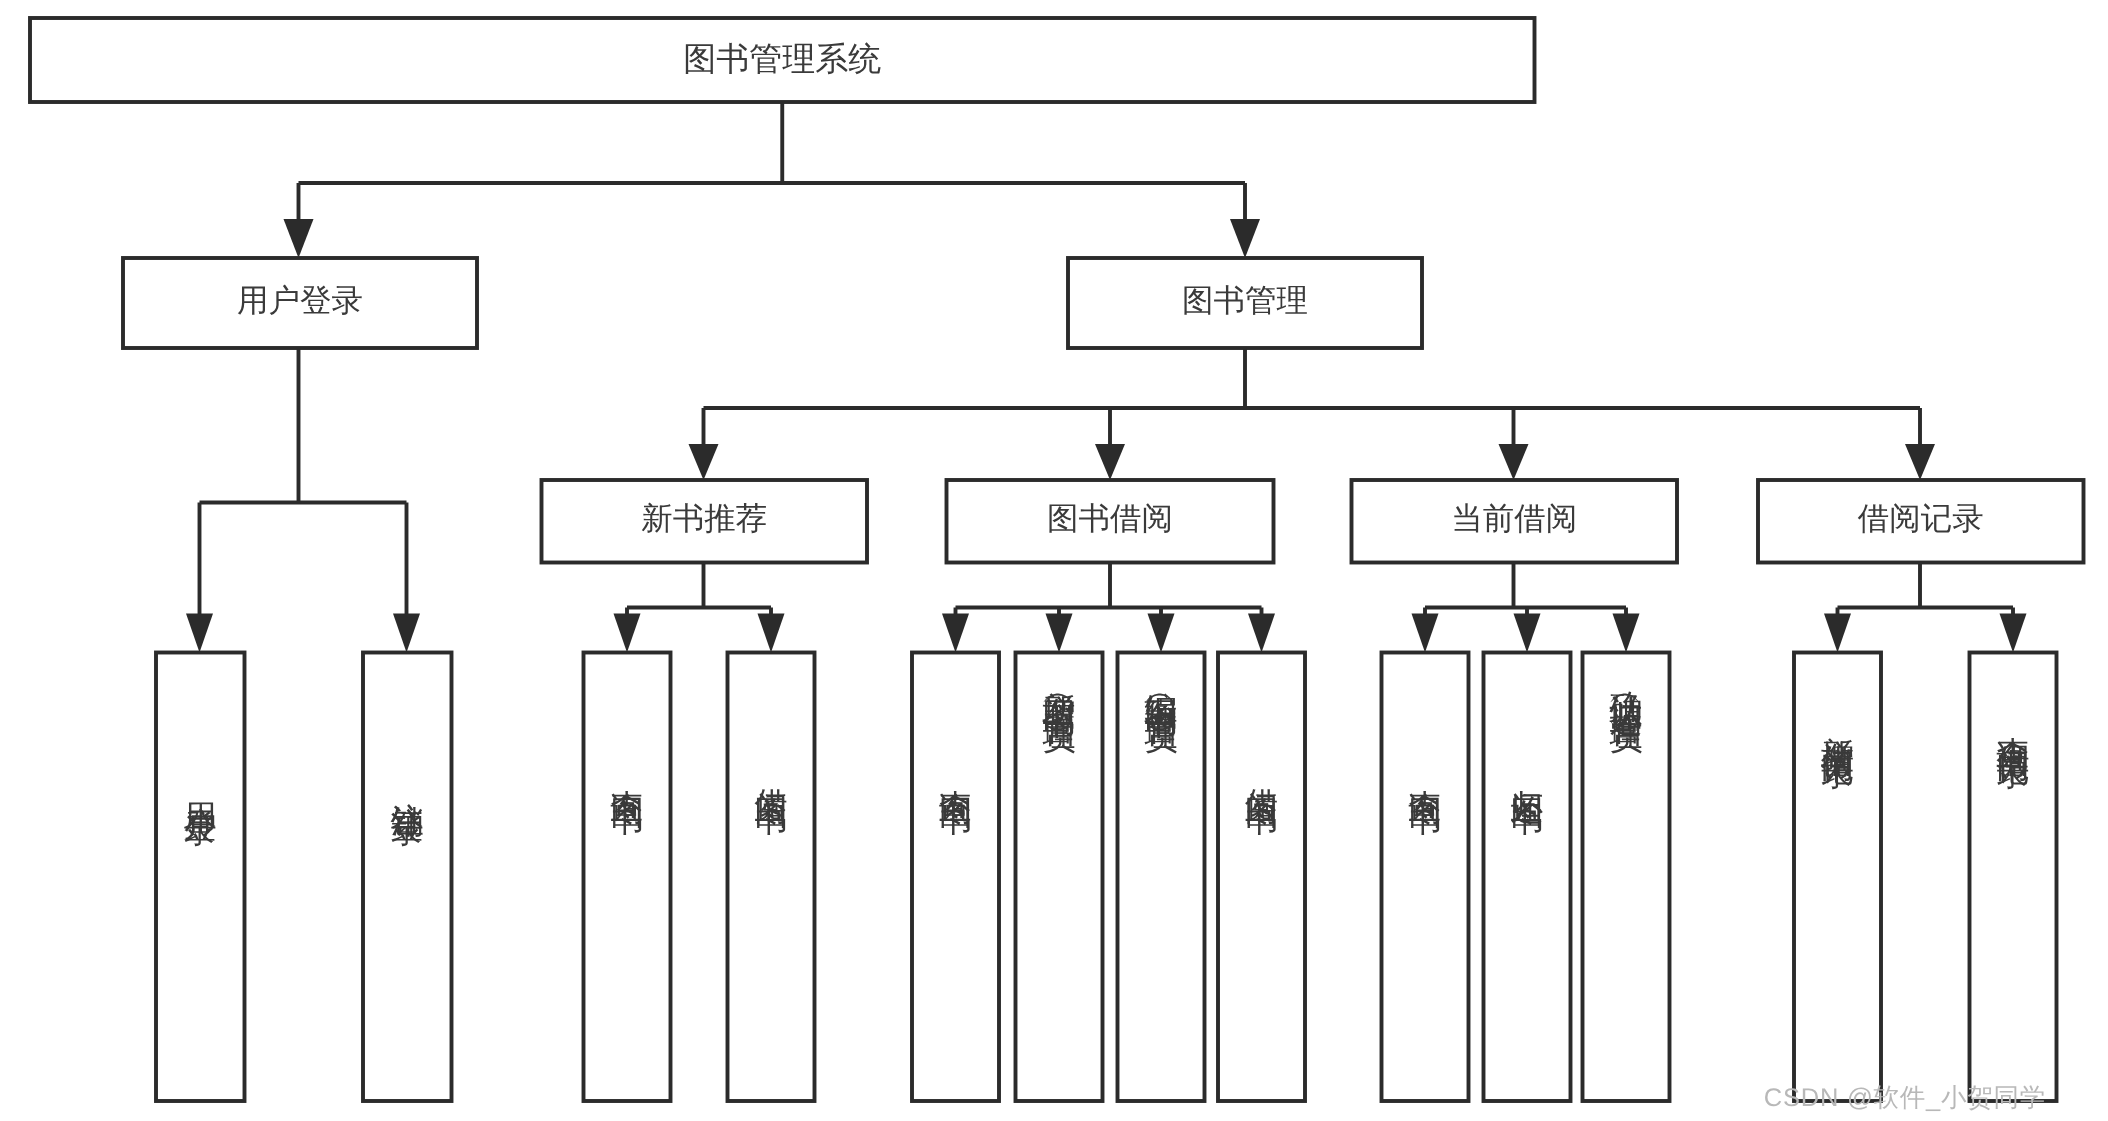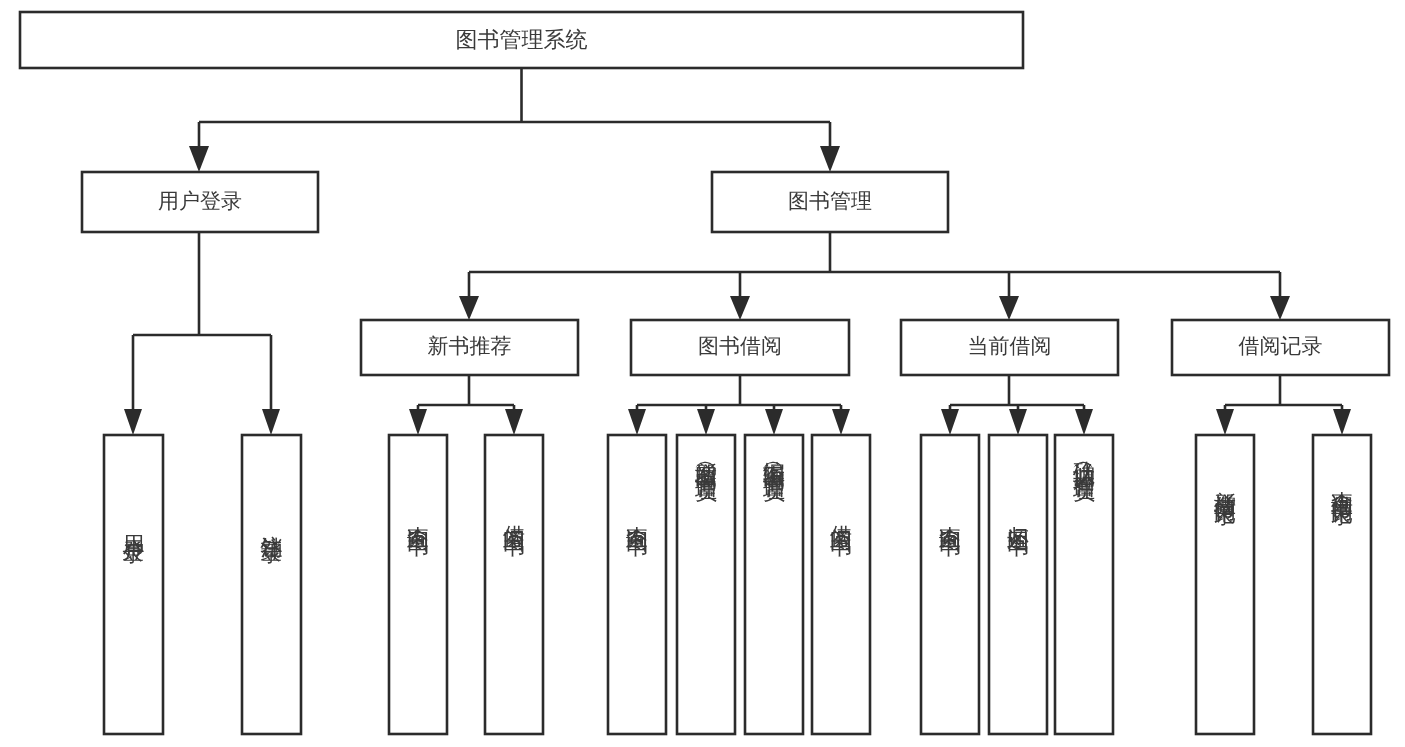--- a/index.html
+++ b/index.html
@@ -242,14 +242,15 @@
     <span class="leaf-label" style="margin-top:8px;">确认归还（管理员）</span>
   </div>
 
   <div class="leaf-label-wrap" style="left:1196px; top:435px; width:58px; height:299px;">
     <span class="leaf-label" style="margin-top:38px;">新增借阅记录</span>
   </div>
   <div class="leaf-label-wrap" style="left:1313px; top:435px; width:58px; height:299px;">
     <span class="leaf-label" style="margin-top:38px;">查询借阅记录</span>
   </div>
 
+  <div class="watermark">CSDN @软件_小贺同学</div>
 
 </div>
 
 </body></html>

